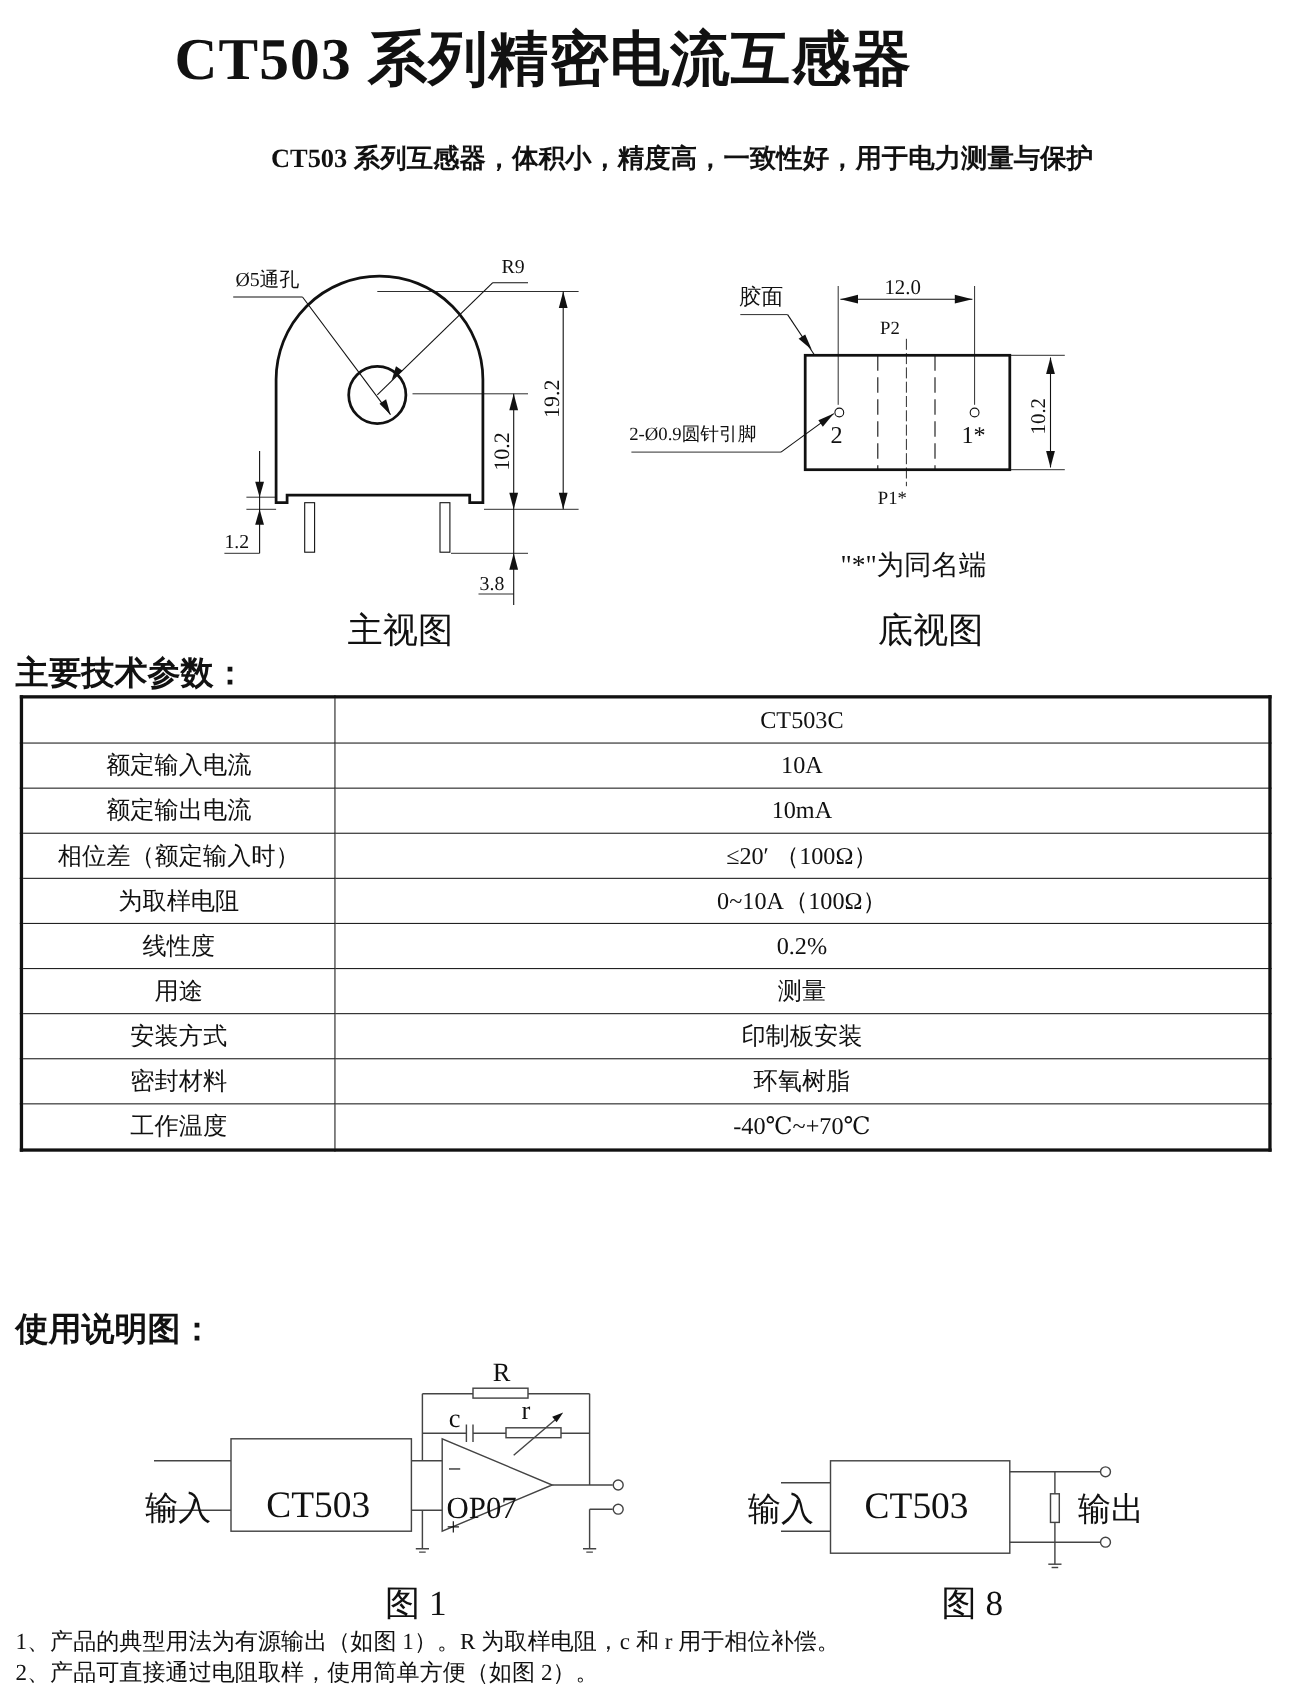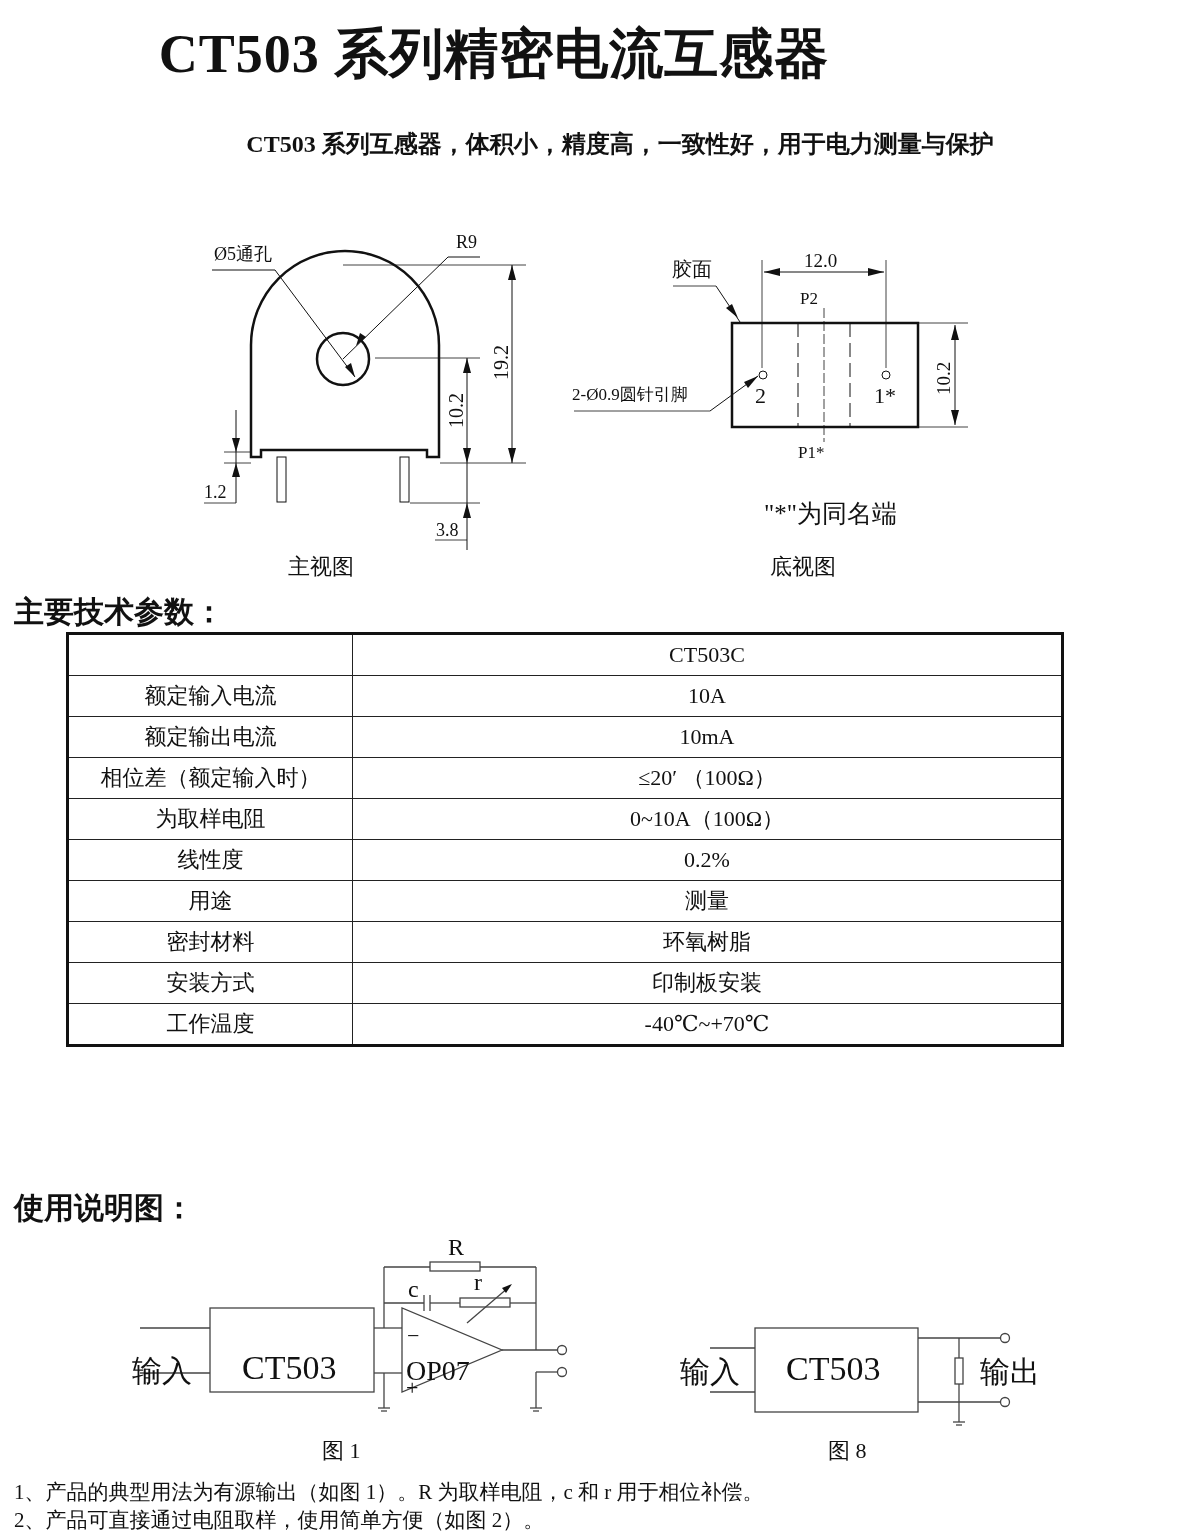--- a/index.html
+++ b/index.html
@@ -1,25 +1,25 @@
 <!DOCTYPE html>
 <html><head>
 <meta charset="utf-8">
 <style>
   html, body { margin:0; padding:0; background:#ffffff; }
   body { width:1180px; height:1536px; position:relative; overflow:hidden; color:#111;
          font-family: "Liberation Serif", "DejaVu Serif", serif; }
   .abs { position:absolute; }
   .title { left:0; width:988px; top:18px; text-align:center; font-size:54px; font-weight:bold; letter-spacing:1px; }
   .subtitle { left:0; width:1240px; top:128px; text-align:center; font-size:24px; font-weight:bold; }
-  .caption { font-size:22px; }
+  .caption { font-size:32px;margin-left:28px; }
   .section-title { font-size:30px; font-weight:bold; font-family:"DejaVu Sans","Liberation Sans",sans-serif; }
   svg text { font-family:"Liberation Serif","DejaVu Serif",serif; fill:#111; }
-  table.spec { position:absolute; left:18px; top:632px; width:998px; border-collapse:collapse;
-               border:3px solid #111; table-layout:fixed;margin-left:48px; }
+  table.spec { position:absolute; left:18px; top:632px; width:1138px; border-collapse:collapse;
+               border:3px solid #111; table-layout:fixed; }
   table.spec td { border:1.5px solid #222; height:40px; text-align:center; font-size:22px; padding:0; }
   table.spec td.lbl { width:283px; }
   .notes { left:14px; top:1478px; font-size:21px; line-height:28px; }
 </style>
 </head>
 <body>
 
 <div class="abs title">CT503 系列精密电流互感器</div>
 <div class="abs subtitle">CT503 系列互感器，体积小，精度高，一致性好，用于电力测量与保护</div>
 
@@ -134,26 +134,26 @@
       </tr>
   <tr>
         <td class="lbl">线性度</td>
         <td>0.2%</td>
       </tr>
   <tr>
         <td class="lbl">用途</td>
         <td>测量</td>
       </tr>
   <tr>
+        <td class="lbl">安装方式</td>
+        <td>印制板安装</td>
+      </tr>
+  <tr>
         <td class="lbl">密封材料</td>
         <td>环氧树脂</td>
-      </tr>
-  <tr>
-        <td class="lbl">安装方式</td>
-        <td>印制板安装</td>
       </tr>
   <tr>
         <td class="lbl">工作温度</td>
         <td>-40℃~+70℃</td>
       </tr>
 </tbody>
   </table>
 
 <div class="abs section-title" style="left:14px;top:1188px">使用说明图：</div>
 

